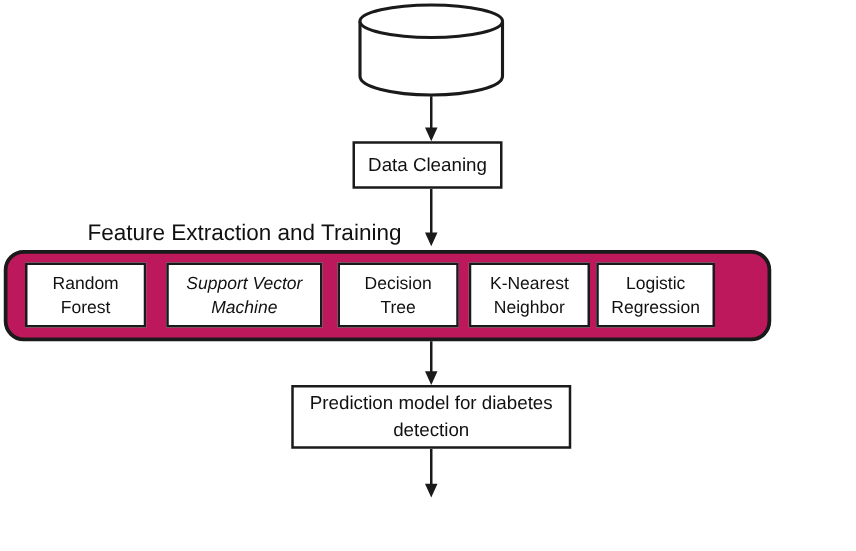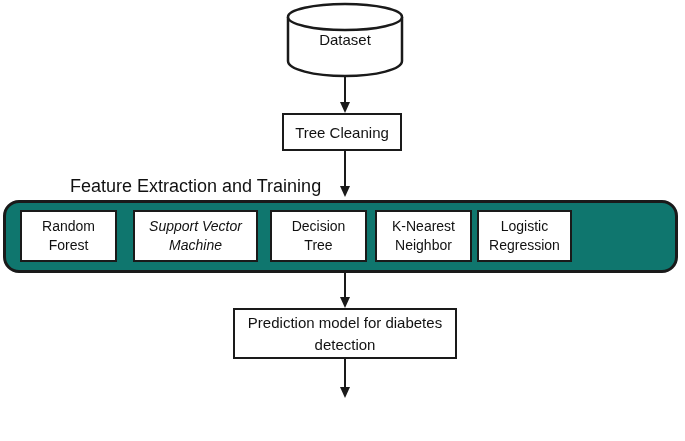--- a/index.html
+++ b/index.html
@@ -52,24 +52,24 @@
   .group-label {
     position: absolute;
     left: 70px; top: 176px;
     font-size: 18px;
     white-space: nowrap;
   }
   .group {
     position: absolute;
     box-sizing: border-box;
     left: 3px; top: 200px;
-    width: 675px; height: 73px;
+    width: 614px; height: 73px;
     border: 3px solid #1a1a1a;
     border-radius: 16px;
-    background: #0f766e;
+    background: #be185d;
   }
   .clf {
     top: 7px;
     height: 52px;
     font-size: 14px;
     line-height: 19px;
   }
   .prediction {
     left: 233px; top: 308px;
     width: 224px; height: 51px;
@@ -107,24 +107,23 @@
       <line class="stroke-line" x1="345" y1="359" x2="345" y2="388" stroke-width="2"></line>
       <polygon class="fill-line" points="340,387 350,387 345,398"></polygon>
     </g>
   </svg>
 
   <div class="cylinder-wrap">
     <svg width="120" height="78" viewBox="0 0 120 78">
       <path class="shape-fill stroke-line" stroke-width="2.5" d="M 3 16 L 3 60 A 57 15 0 0 0 117 60 L 117 16"></path>
       <ellipse class="shape-fill stroke-line" stroke-width="2.5" cx="60" cy="16" rx="57" ry="13"></ellipse>
     </svg>
-    <div class="cylinder-label">Dataset</div>
   </div>
 
-  <div class="node data-cleaning">Tree Cleaning</div>
+  <div class="node data-cleaning">Data Cleaning</div>
 
   <div class="group-label">Feature Extraction and Training</div>
   <div class="group">
     <div class="node clf" style="left:14px;  width:97px;">
         <span>Random<br>Forest</span>
       </div>
     <div class="node clf" style="left:127px; width:125px;font-style:italic;">
         <span>Support Vector<br>Machine</span>
       </div>
     <div class="node clf" style="left:264px; width:97px;">

